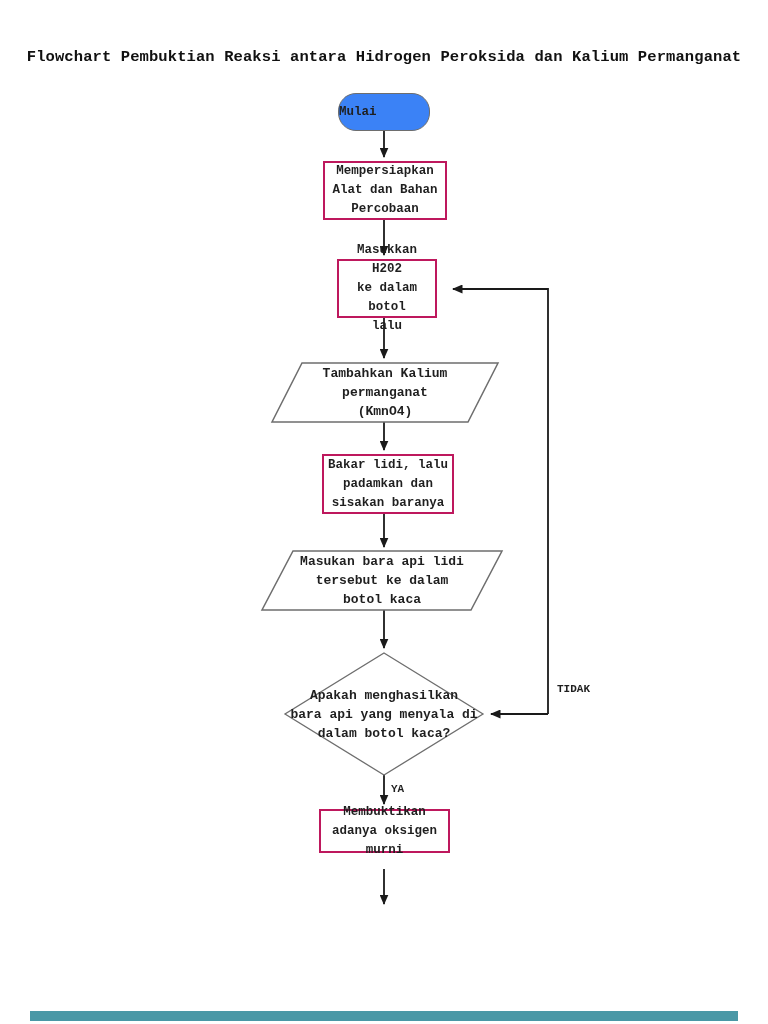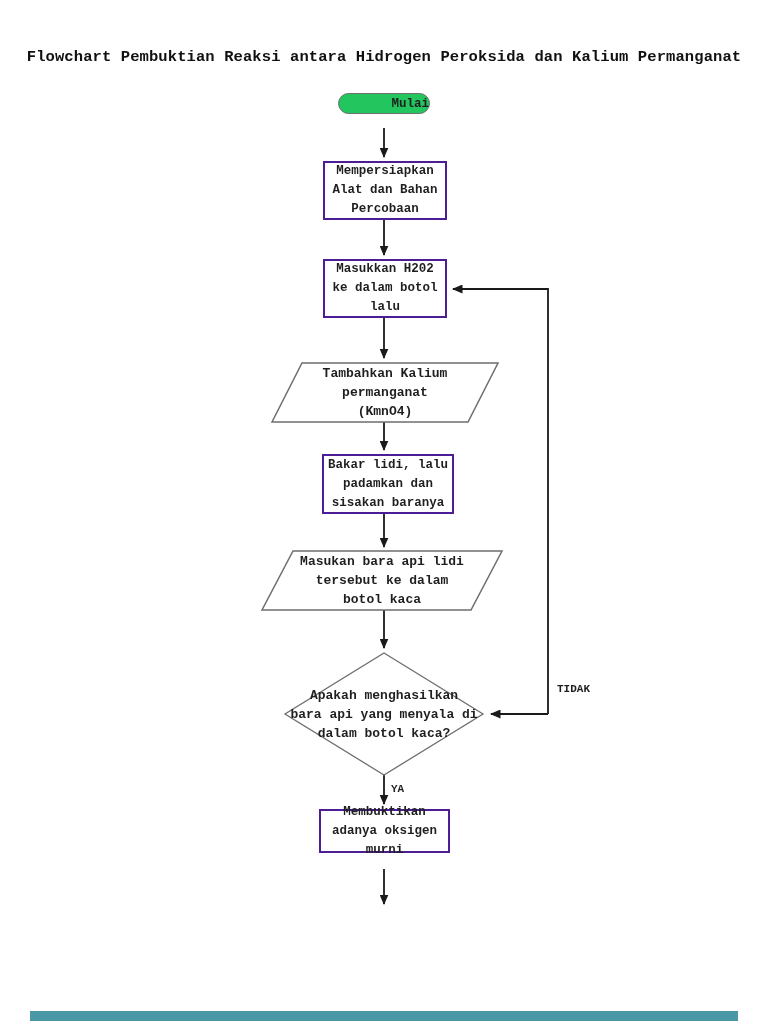--- a/index.html
+++ b/index.html
@@ -29,34 +29,34 @@
     align-items: center;
     justify-content: center;
     text-align: center;
     font-size: 13px;
     font-weight: 600;
     line-height: 19px;
     color: #1f1f1f;
   }
   .terminator {
     position: absolute;
-    width: 92px; height: 21px;
+    width: 92px; height: 38px;
     border: 1.5px solid #6e6e6e;
     border-radius: 18px;
-    background: #22c55e;
+    background: #3b82f6;
     display: flex;
     align-items: center;
-    justify-content: flex-end;
+    justify-content: flex-start;
     font-size: 12.5px;
     font-weight: 600;
     color: #1f1f1f;
   }
   .process {
     position: absolute;
-    border: 2px solid #4c1d95;
+    border: 2px solid #be185d;
     background: #ffffff;
     display: flex;
     flex-direction: column;
     align-items: center;
     justify-content: center;
     text-align: center;
     font-size: 12.5px;
     font-weight: 600;
     line-height: 19px;
     color: #1f1f1f;
@@ -109,21 +109,21 @@
   <div class="terminator" style="left:338px; top:93px;">
     <span>Mulai</span>
   </div>
 
   <div class="process" style="left:323px; top:161px; width:124px; height:59px;">
     <div>Mempersiapkan</div>
     <div>Alat dan Bahan</div>
     <div>Percobaan</div>
   </div>
 
-  <div class="process" style="left:323px; top:259px; width:124px; height:59px;">
+  <div class="process" style="left:337px; top:259px; width:100px; height:59px;">
     <div>Masukkan H202</div>
     <div>ke dalam botol</div>
     <div>lalu</div>
   </div>
 
   <div class="node-text" style="left:287px; top:364px; width:196px; height:57px;">
     <div>Tambahkan Kalium</div>
     <div>permanganat</div>
     <div>(KmnO4)</div>
   </div>

